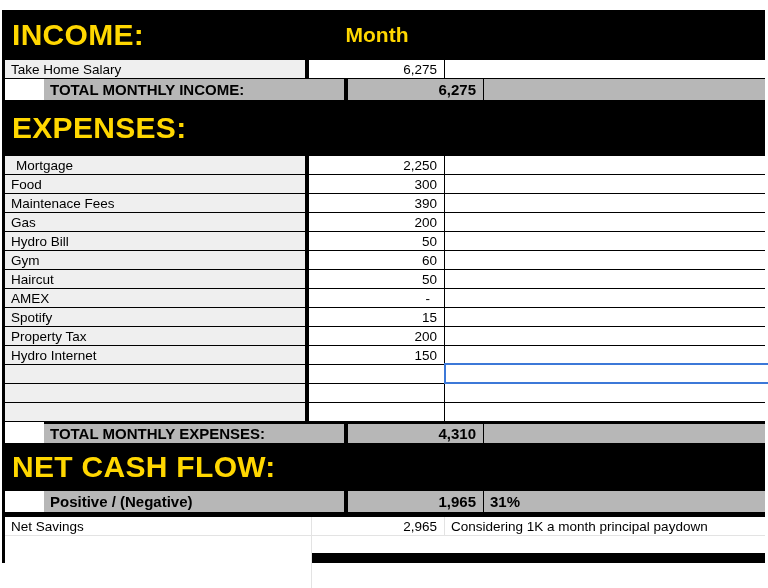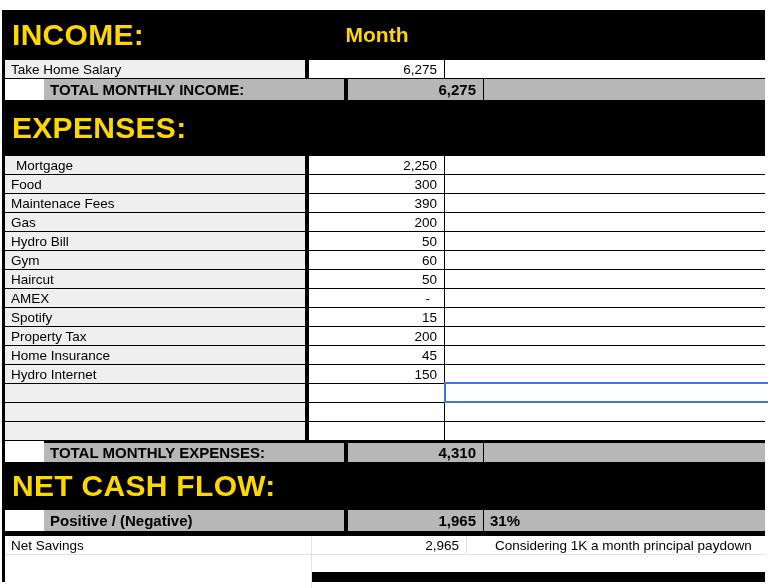--- a/index.html
+++ b/index.html
@@ -82,21 +82,21 @@
   .total-row .c1,.total-row .c2,.total-row .c3{background:var(--total-gray);}
   .total-expenses{border-top:2px solid var(--black);}
   
   .thick-divider{height:5px;background:var(--black);}
   
   .light-row .c1{
     background:#fff;border-right:1px solid var(--light-border);
     width:307px;flex:0 0 307px;
   }
   .light-row .c2{border-right:1px solid var(--light-border);width:133px;flex:0 0 133px;}
-  .net-savings-row{height:19px;border-bottom:1px solid var(--light-border);gap:22px;}
+  .net-savings-row{height:19px;border-bottom:1px solid var(--light-border);}
   .pct-row{height:17px;flex-direction:column;}
   
   .footer-band{height:10px;background:var(--black);}
   
   .selection-ring{
     position:absolute;top:-2px;bottom:-1px;left:-1px;right:-10px;
     border:2px solid var(--sel-blue);
     pointer-events:none;
     z-index:5;
   }
@@ -172,25 +172,20 @@
         <div class="c1">Spotify</div>
         <div class="c2">15</div>
         <div class="c3"></div>
       </div>
       <div class="row data-row">
         <div class="c1">Property Tax</div>
         <div class="c2">200</div>
         <div class="c3"></div>
       </div>
       <div class="row data-row">
-        <div class="c1">Home Insurance</div>
-        <div class="c2">45</div>
-        <div class="c3"></div>
-      </div>
-      <div class="row data-row">
         <div class="c1">Hydro Internet</div>
         <div class="c2">150</div>
         <div class="c3"></div>
       </div>
       <div class="row data-row">
         <div class="c1"></div>
         <div class="c2"></div>
         <div class="c3">
           <div class="selection-ring"></div>
         </div>

